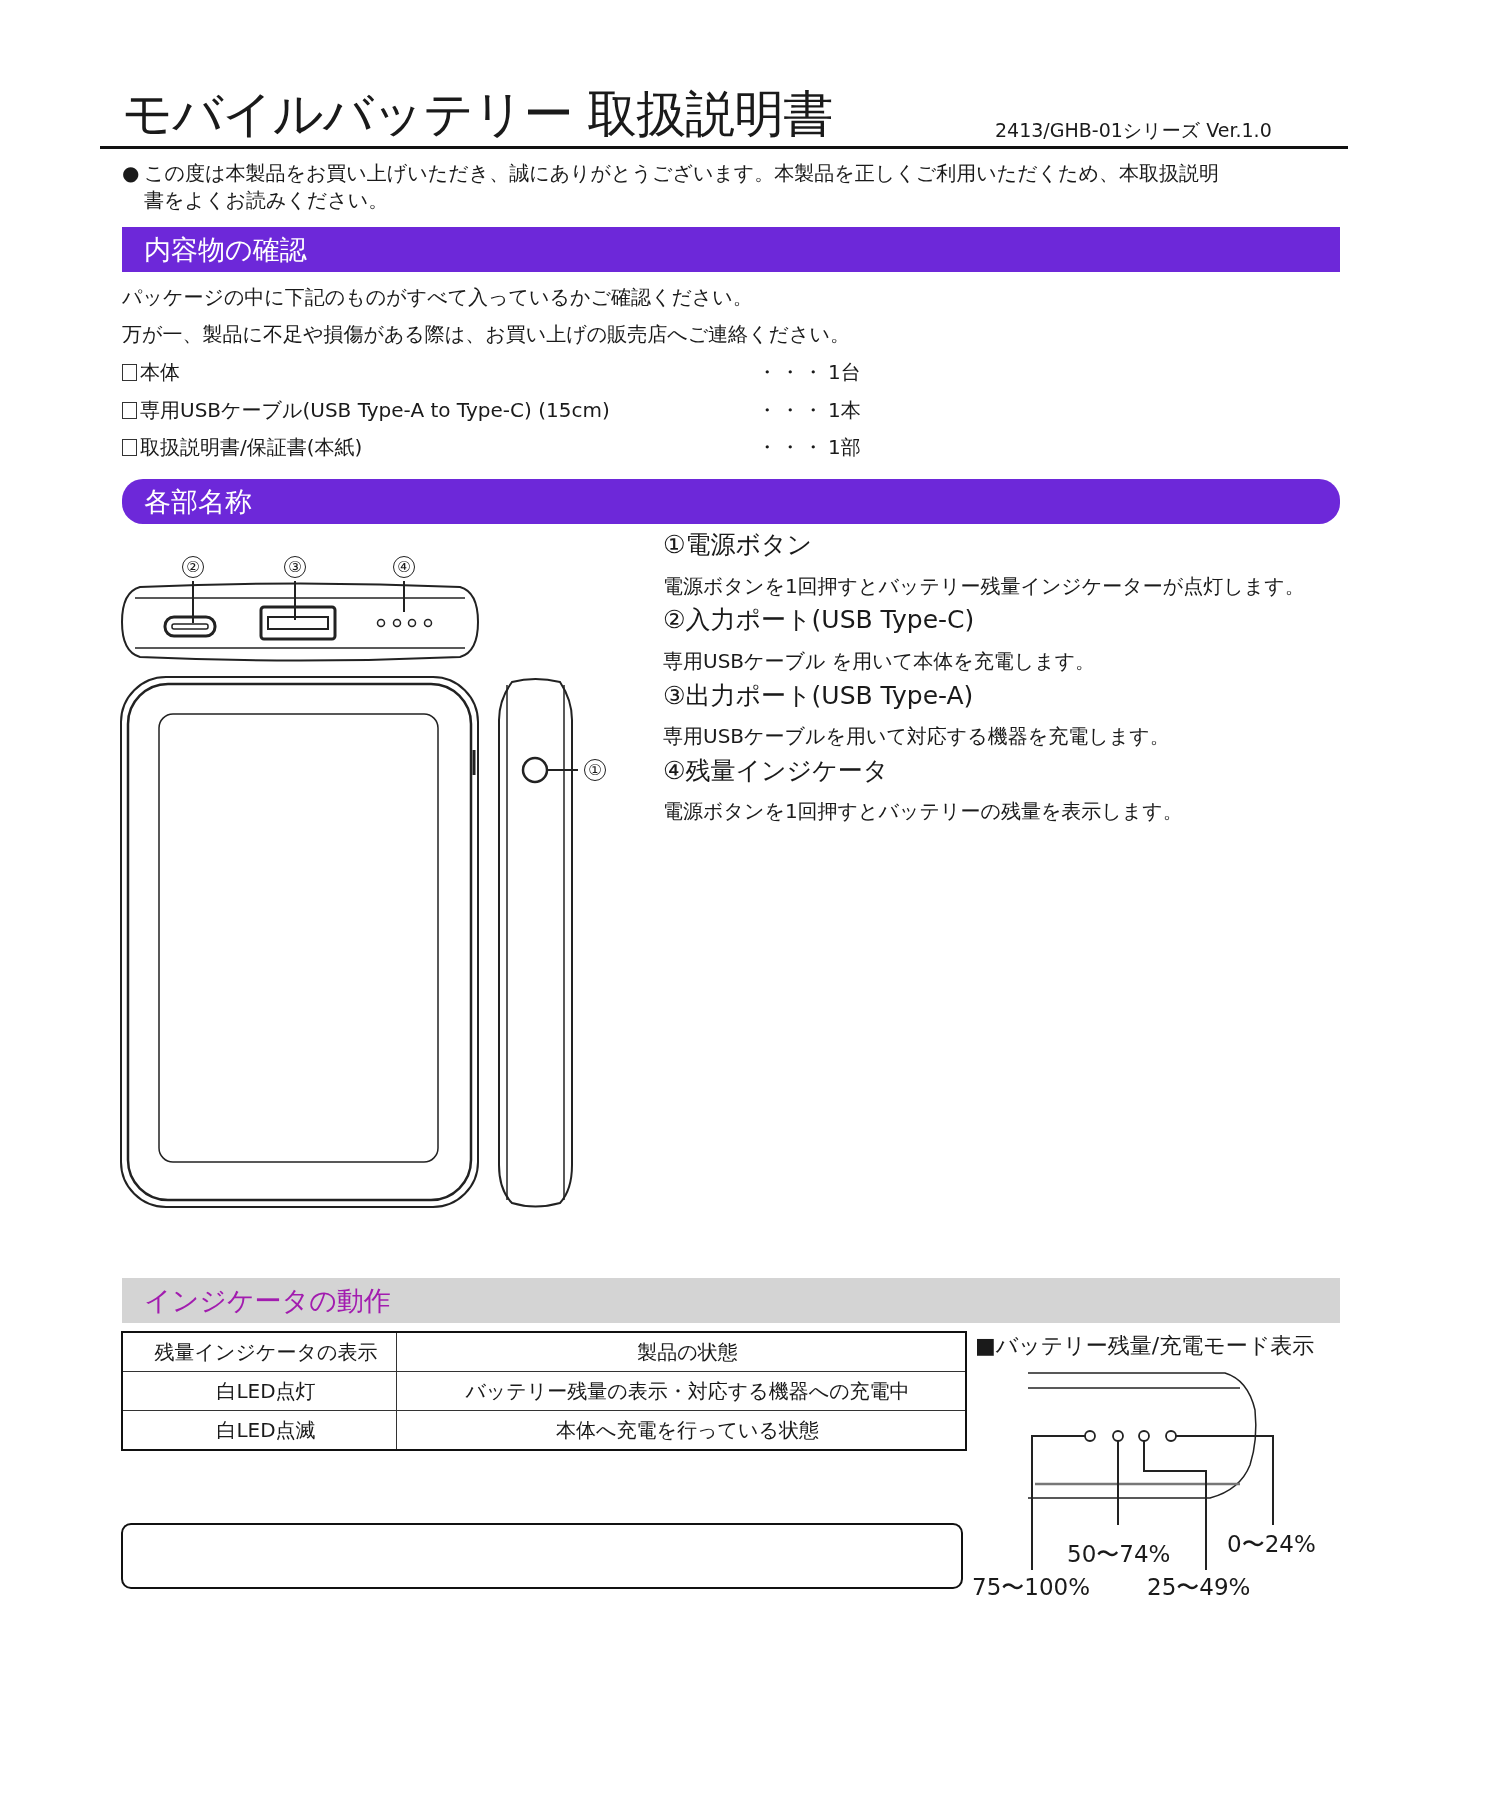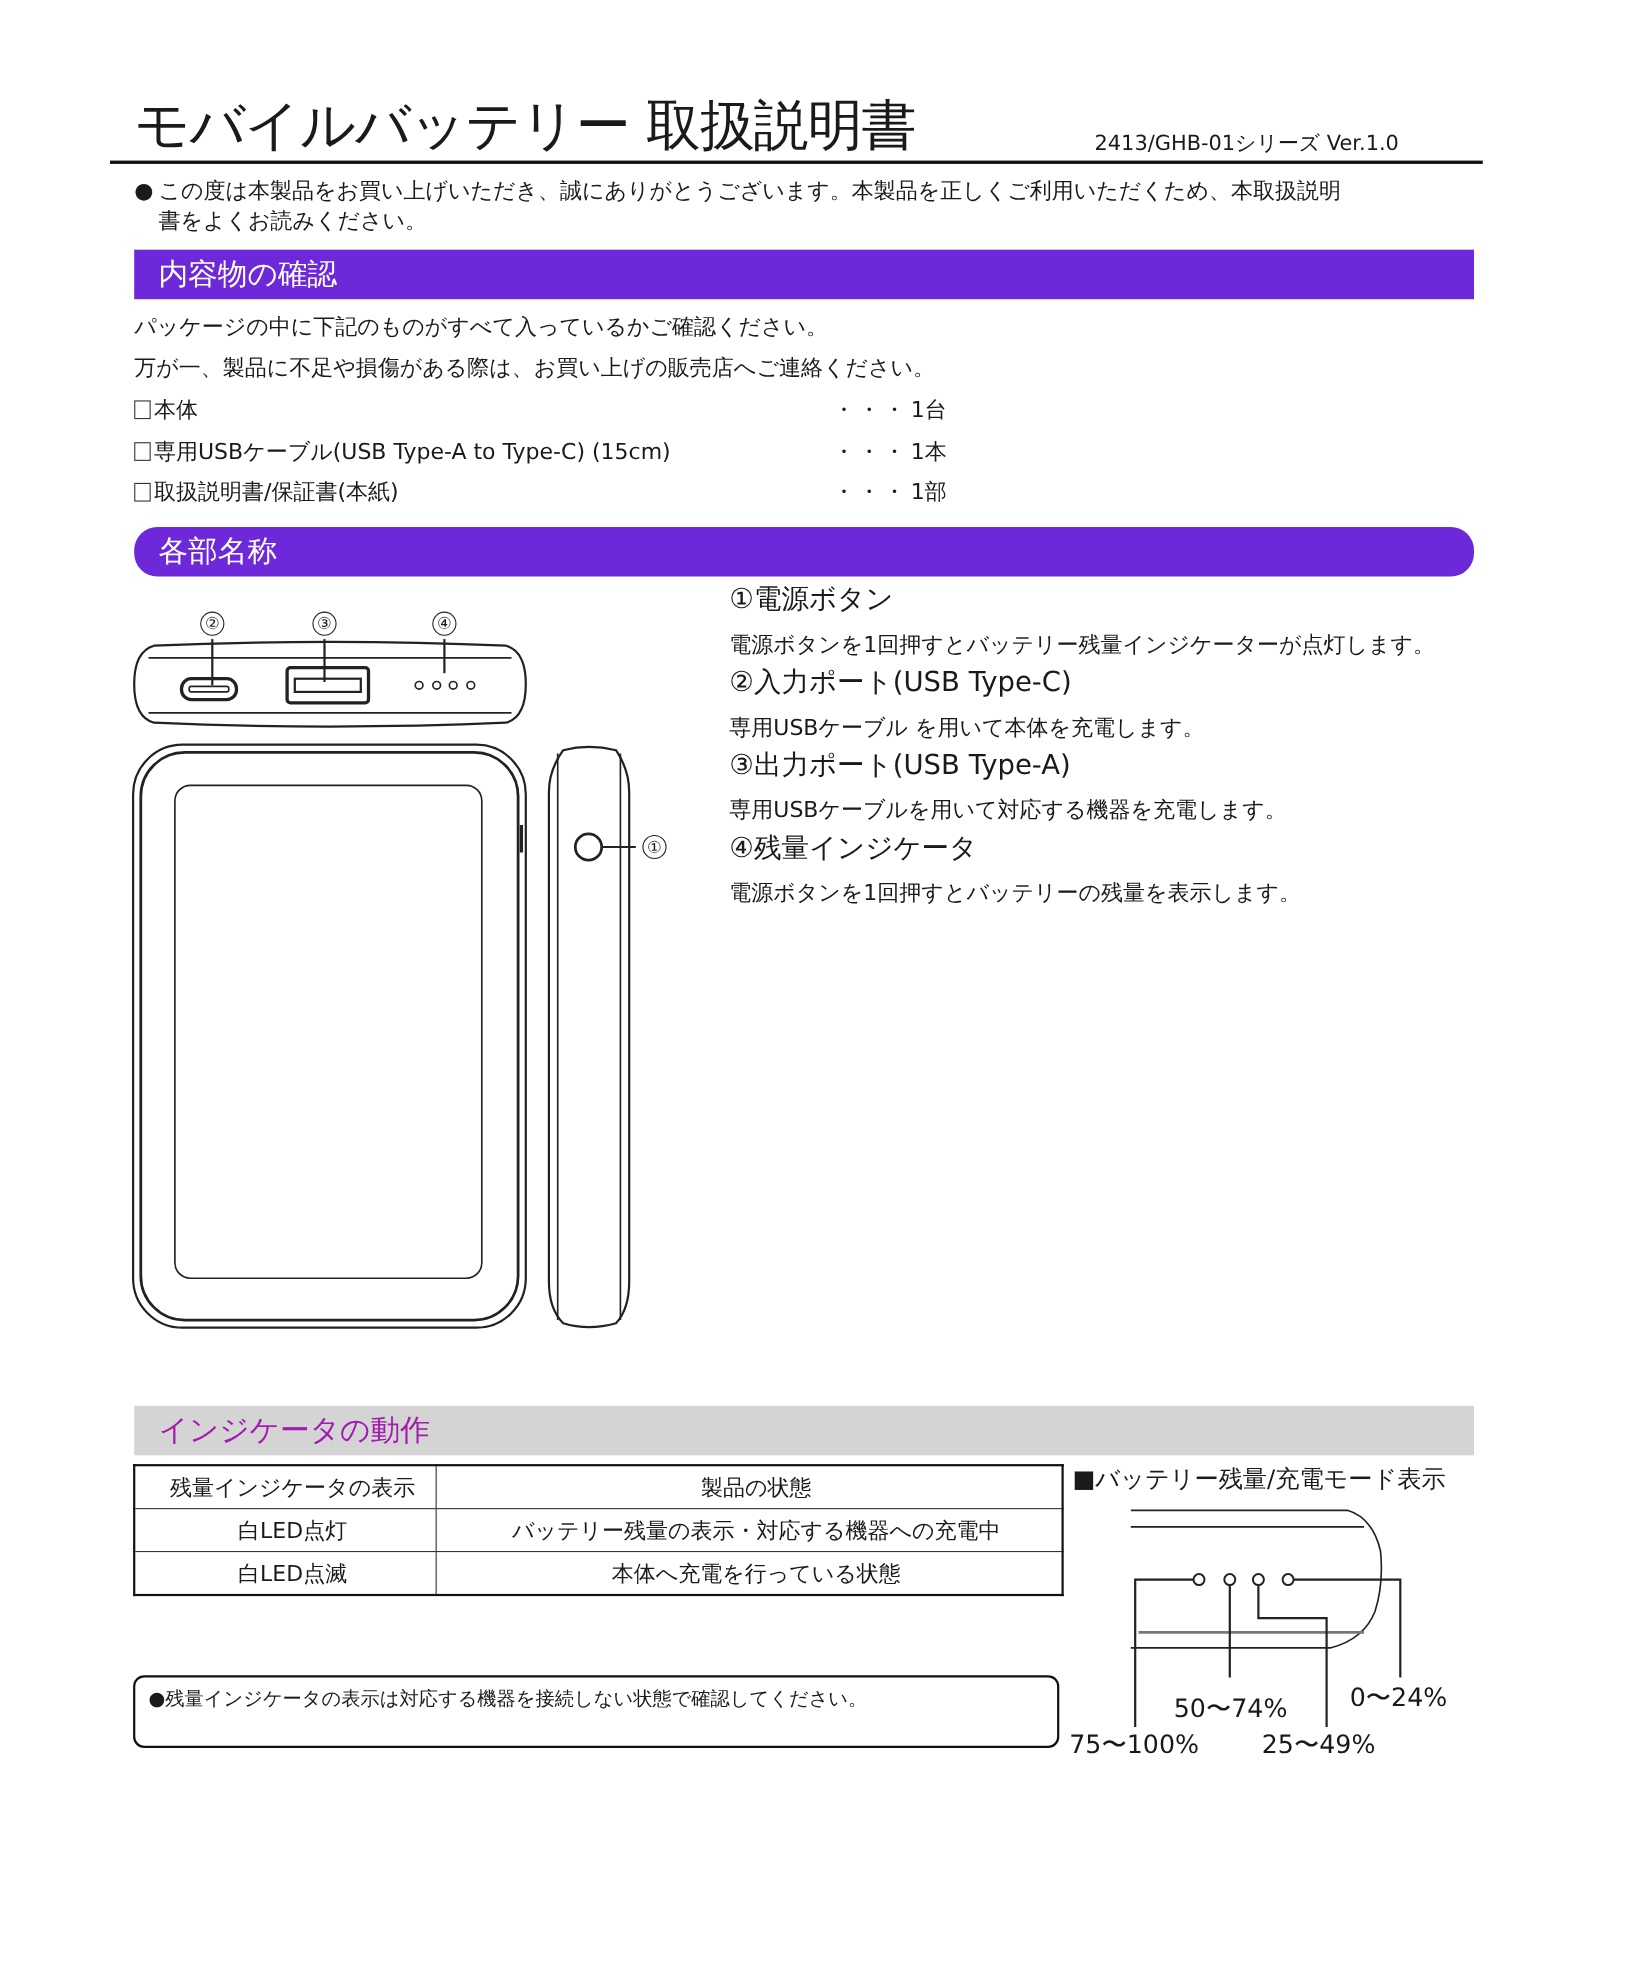--- a/index.html
+++ b/index.html
@@ -136,20 +136,19 @@
     <td>バッテリー残量の表示・対応する機器への充電中</td>
   </tr>
   <tr>
     <td class="c1">白LED点滅</td>
     <td>本体へ充電を行っている状態</td>
   </tr>
 </tbody>
   </table>
 
 <div class="abs note">
-  <div>●残量インジケータの表示は対応する機器を接続しない状態で確認してください。</div>
 </div>
 
 <div class="abs ledh">■バッテリー残量/充電モード表示</div>
 <div class="abs pct" style="left:972px;top:1573px;">75〜100%</div>
 <div class="abs pct" style="left:1067px;top:1540px;">50〜74%</div>
 <div class="abs pct" style="left:1147px;top:1573px;">25〜49%</div>
 <div class="abs pct" style="left:1227px;top:1530px;">0〜24%</div>
 
 </body></html>

